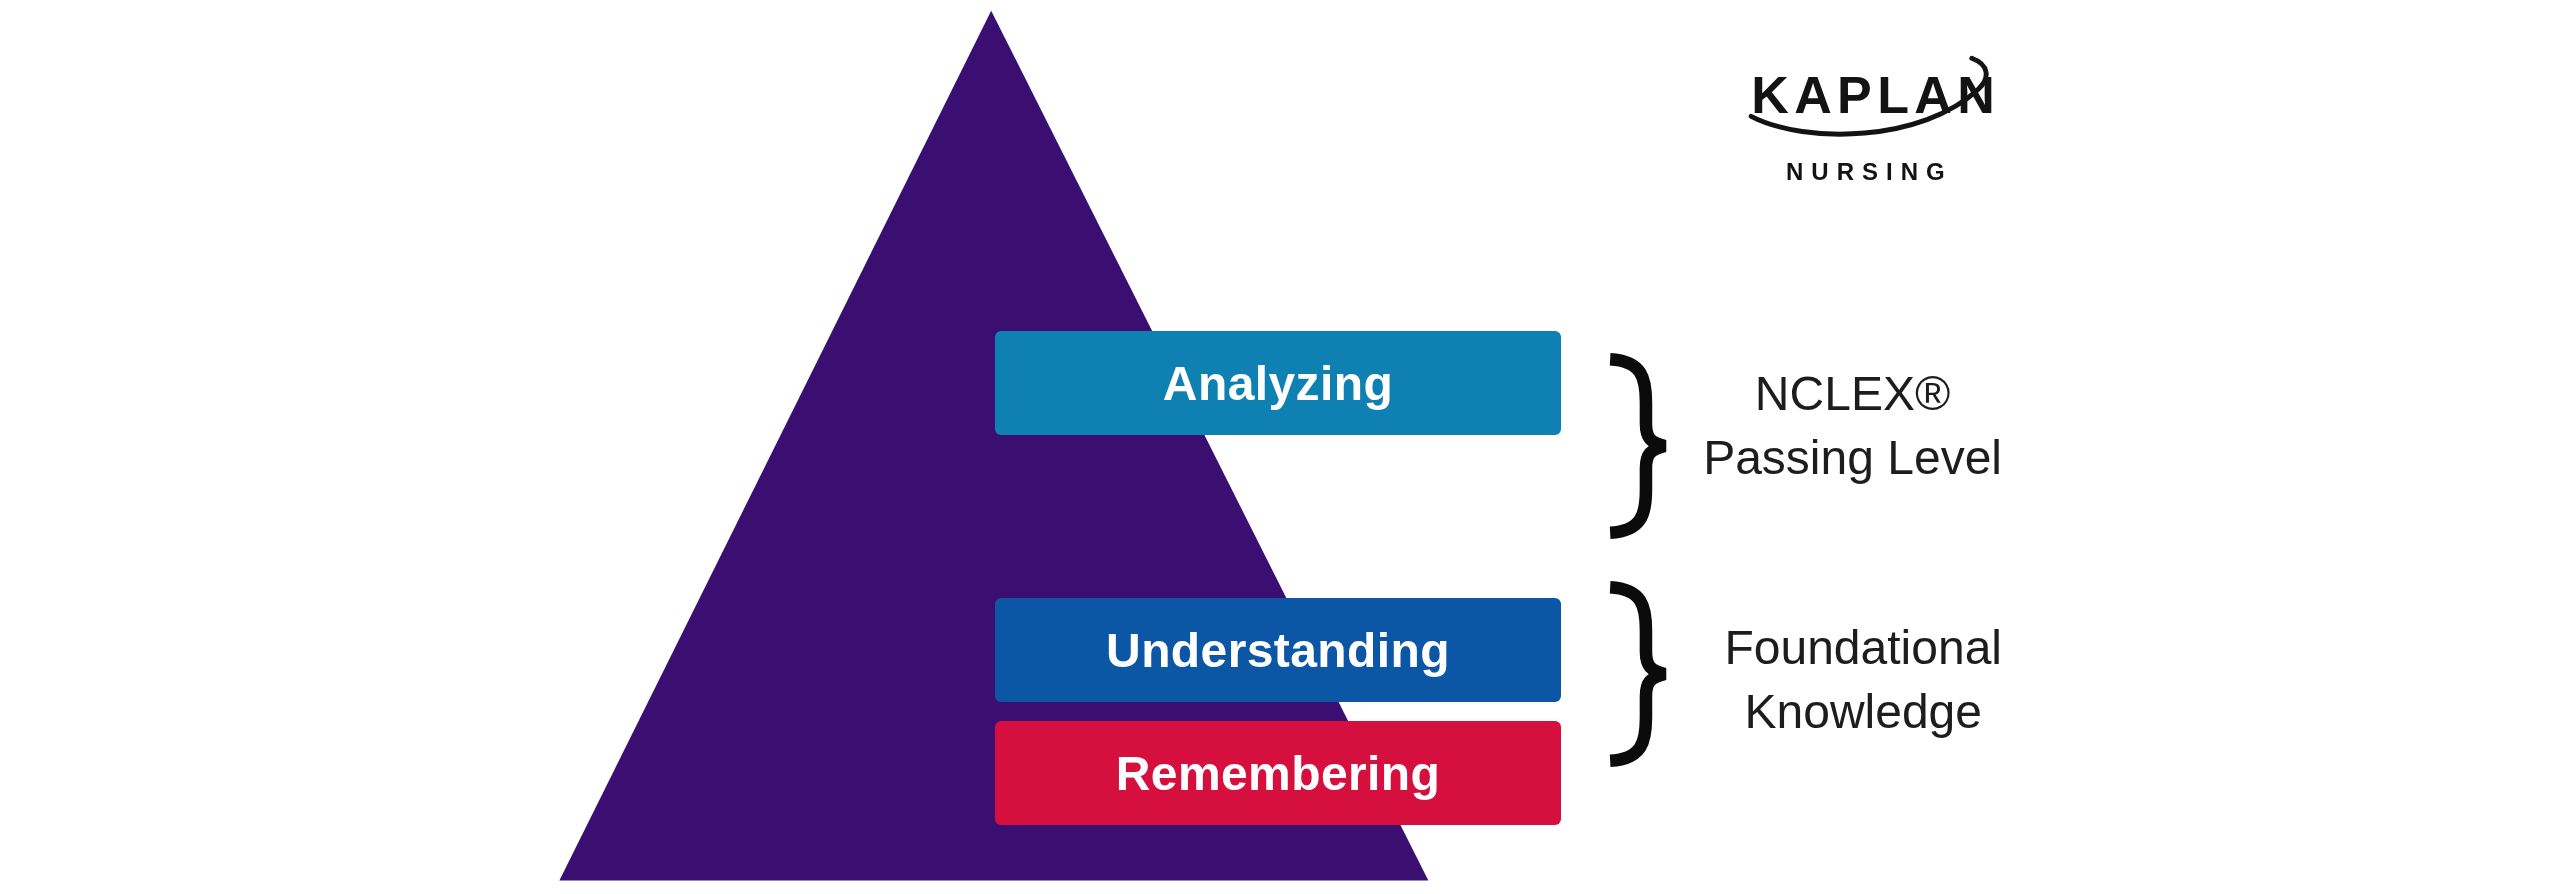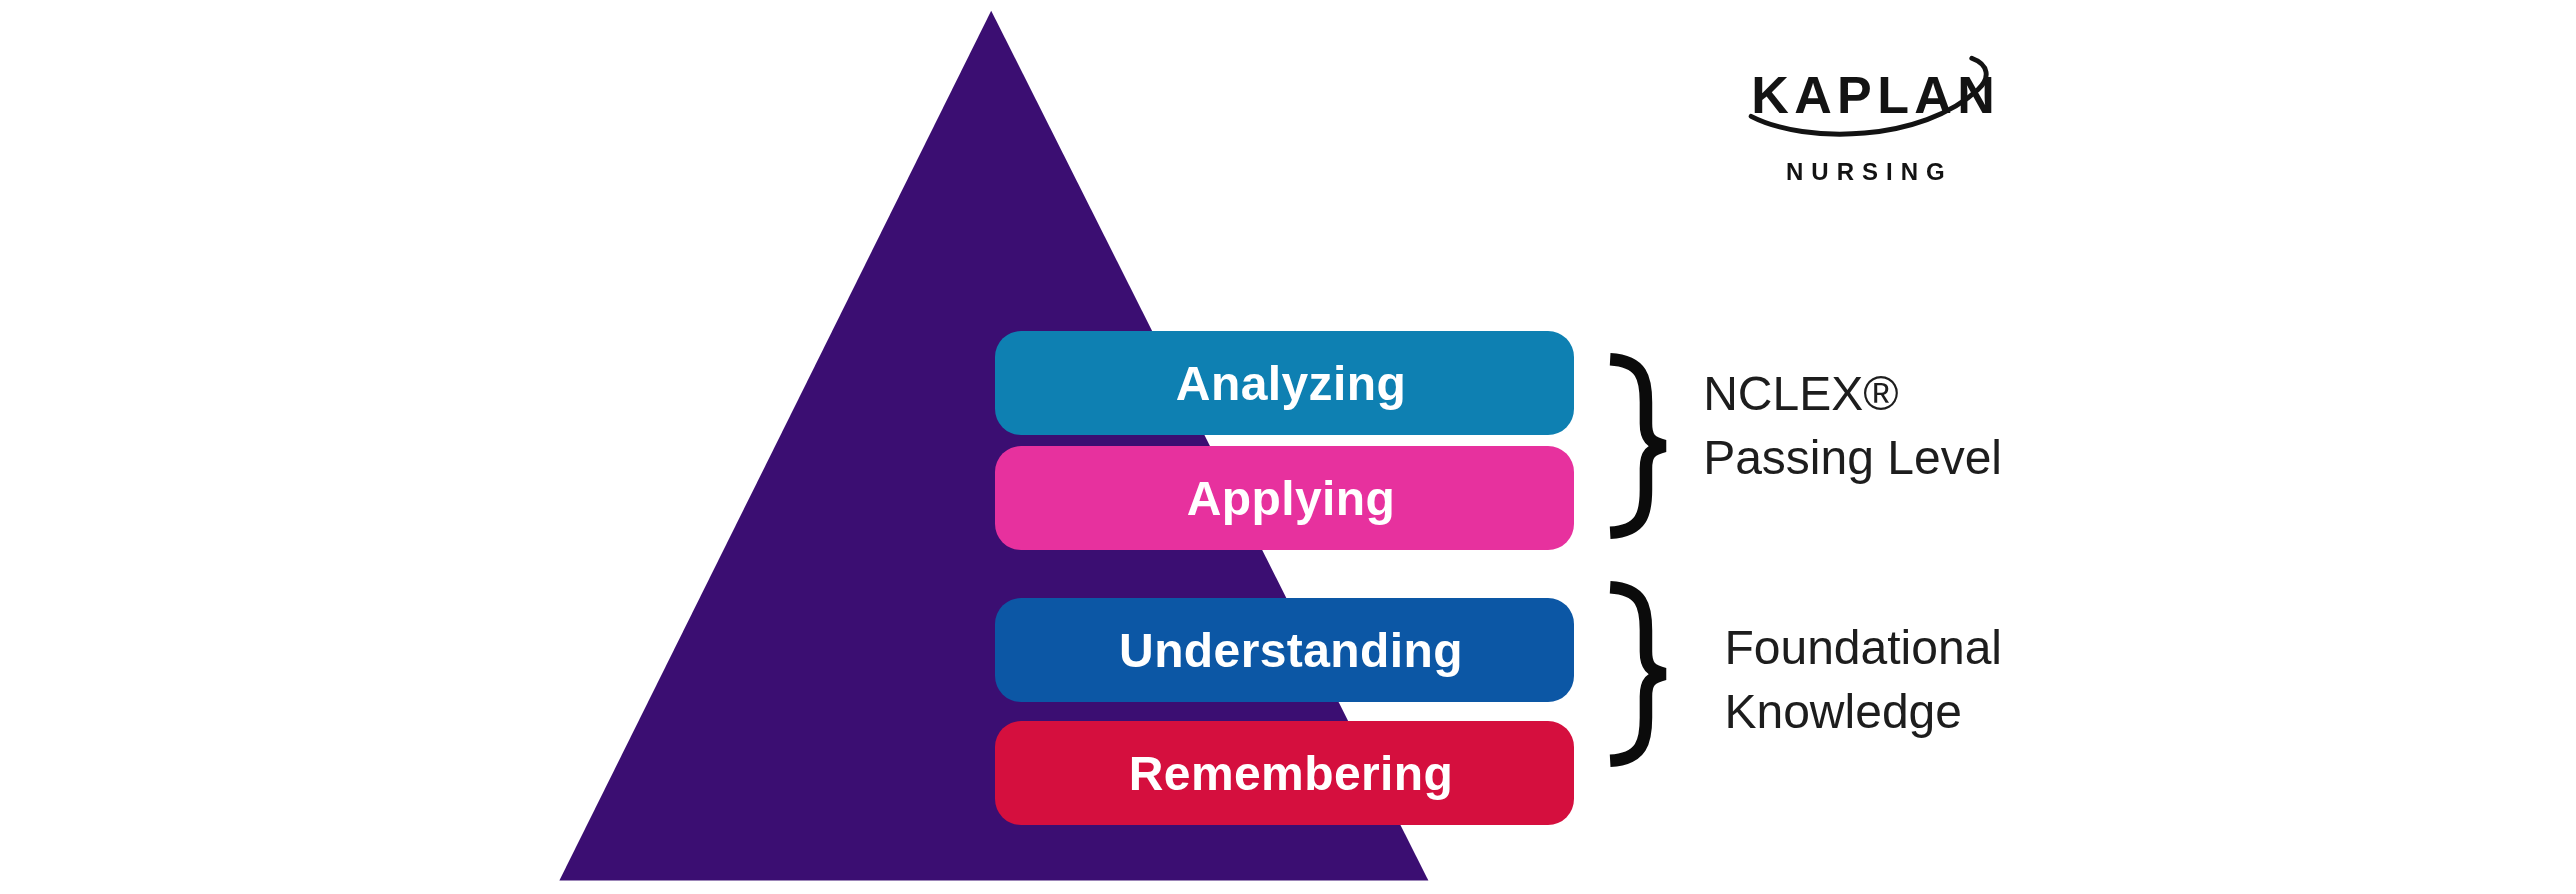--- a/index.html
+++ b/index.html
@@ -18,25 +18,24 @@
     left: 0; top: 0;
     width: 2576px; height: 894px;
   }
 
   
   .bar {
     position: absolute;
     left: 995px;
     width: 566px;
     height: 104px;
-    border-radius: 26px;
+    border-radius: 6px;
     display: flex;
     align-items: center;
     justify-content: center;
-    padding-left: 13px;
   }
   .bar-1 { top: 331px; }
   .bar-2 { top: 446px; }
   .bar-3 { top: 562px; }
   .bar-4 { top: 677px; }
   .bar-label {
     color: #ffffff;
     font-size: 48px;
     font-weight: bold;
     letter-spacing: 0.4px;
@@ -50,21 +49,21 @@
     width: 72px;
     height: 188px;
   }
   .brace-1 { top: 352px; }
   .brace-2 { top: 580px; }
 
   
   .annotation {
     position: absolute;
     right: 574px;
-    text-align: left;
+    text-align: center;
     font-size: 48px;
     line-height: 64px;
     white-space: nowrap;
   }
   .annotation-1 { top: 362px; }
   .annotation-2 { top: 616px; }
 
   
   .logo {
     position: absolute;
@@ -100,23 +99,20 @@
 
 <div class="canvas">
 
   <svg class="triangle-layer" viewBox="0 0 2880 1000" xmlns="http://www.w3.org/2000/svg" aria-hidden="true">
     <polygon points="1108,12 625,985 1597,985" fill="#3B0E72"></polygon>
   </svg>
 
   <div class="bar bar-1" style="background: rgb(14, 128, 178);">
     <span class="bar-label" style="color: rgb(255, 255, 255);">Analyzing</span>
   </div>
-  <div class="bar bar-2" style="background: rgb(231, 49, 158);">
-    <span class="bar-label" style="color: rgb(255, 255, 255);">Applying</span>
-  </div>
   <div class="bar bar-3" style="background: rgb(12, 87, 165); margin-top: 36px;">
     <span class="bar-label" style="color: rgb(255, 255, 255);">Understanding</span>
   </div>
   <div class="bar bar-4" style="background: rgb(213, 15, 62); margin-top: 44px;">
     <span class="bar-label" style="color: rgb(255, 255, 255);">Remembering</span>
   </div>
 
   <svg class="brace brace-1" viewBox="0 0 80 210" xmlns="http://www.w3.org/2000/svg" aria-hidden="true">
     <path d="M 10 8 C 46 10 50 30 50 56 L 50 80 C 50 96 55 101 71 105 C 55 109 50 114 50 130 L 50 154 C 50 180 46 200 10 202" fill="none" stroke-width="14" stroke-linecap="butt" stroke="#0B0B0B"></path>
   </svg>

